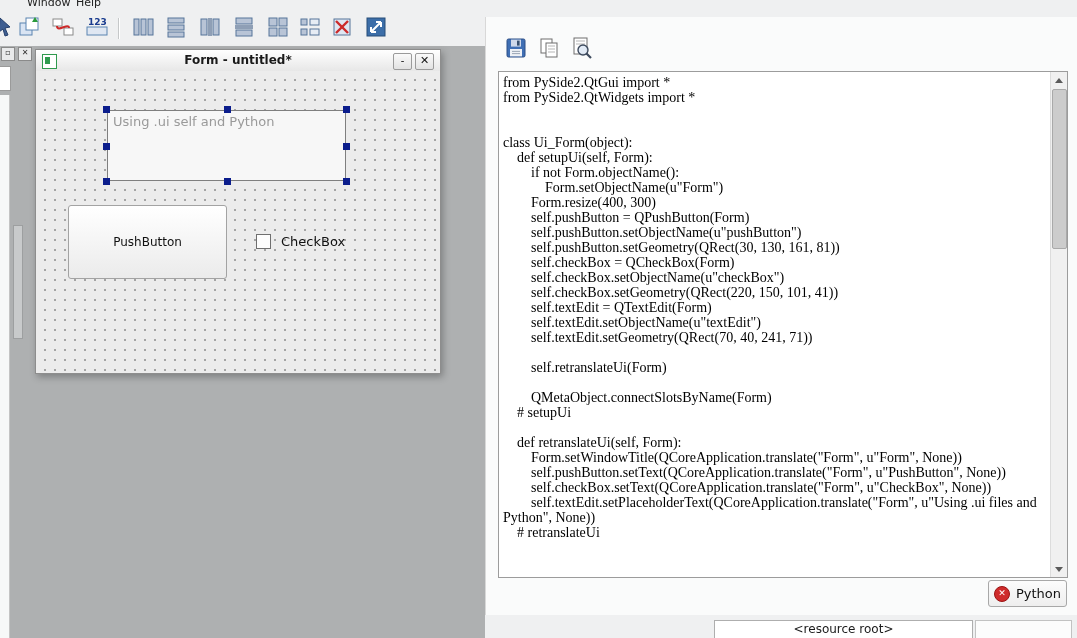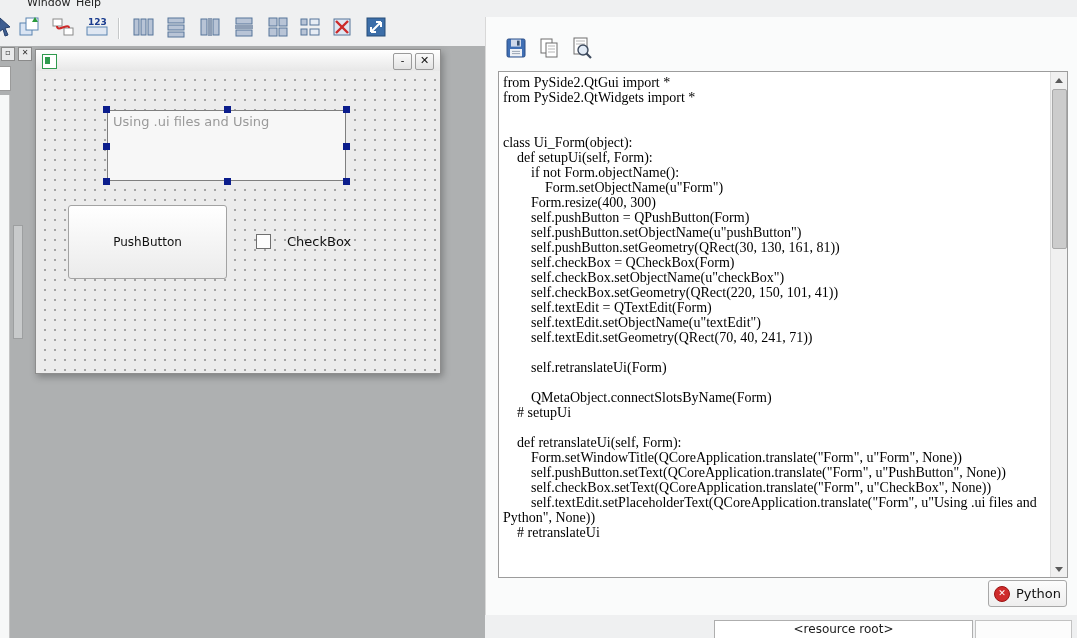--- a/index.html
+++ b/index.html
@@ -41,21 +41,21 @@
   .textedit{position:absolute;inset:0;background:#f7f7f7;border:1px solid #7f7f7f;}
   .placeholder{position:absolute;left:5px;top:3px;font-size:13px;color:#9a9a9a;}
   .handle{position:absolute;width:7px;height:7px;background:#0b1d8c;}
   .h-tl{left:-4px;top:-4px;}   .h-tc{left:calc(50% - 3px);top:-4px;}   .h-tr{right:-4px;top:-4px;}
   .h-ml{left:-4px;top:calc(50% - 3px);} .h-mr{right:-4px;top:calc(50% - 3px);}
   .h-bl{left:-4px;bottom:-4px;}.h-bc{left:calc(50% - 3px);bottom:-4px;}.h-br{right:-4px;bottom:-4px;}
 
   .pushbutton{position:absolute;left:32px;top:134px;width:157px;height:72px;border:1px solid #a3a3a3;border-radius:3px;
               background:linear-gradient(#ffffff,#ebebeb);display:flex;align-items:center;justify-content:center;
               font-size:12px;color:#111;}
-  .checkbox-row{position:absolute;left:220px;top:162px;height:16px;display:flex;align-items:center;gap:16px;}
+  .checkbox-row{position:absolute;left:220px;top:162px;height:16px;display:flex;align-items:center;gap:10px;}
   .checkbox-box{width:13px;height:13px;background:#fdfdfd;border:1px solid #6f6f6f;}
   .checkbox-label{font-size:13px;color:#111;}
 
   
   .code-dialog{position:absolute;left:485px;top:17px;width:592px;height:598px;background:#fafbfb;
                border-left:1px solid #d8d8d8;}
   .dlg-icon{position:absolute;top:19px;width:24px;height:24px;display:flex;align-items:center;justify-content:center;}
   .code-area{position:absolute;left:12px;top:54px;width:568px;height:505px;background:#ffffff;border:1px solid #9c9c9c;}
   .code-pre{position:absolute;left:4px;top:3px;right:22px;bottom:3px;margin:0;overflow:hidden;
             font-family:Liberation Serif, serif;font-size:14px;line-height:15px;
@@ -185,28 +185,29 @@
   </div>
   <div class="spin-fragment"></div>
   <div class="left-sliver"></div>
   <div class="left-scrollbar"></div>
 
   <div class="form-window">
     <div class="form-titlebar">
       <span class="form-ico">
           <i></i>
         </span>
+      <span class="form-title">Form - untitled*</span>
       <span class="win-btn" id="btn-min">-</span>
       <span class="win-btn" id="btn-close">✕</span>
     </div>
     <div class="form-canvas">
 
       <div class="textedit-wrap">
         <div class="textedit">
-          <span class="placeholder">Using .ui files and Using</span>
+          <span class="placeholder">Using .ui self and Python</span>
         </div>
         <span class="handle h-tl"></span>
         <span class="handle h-tc"></span>
         <span class="handle h-tr"></span>
         <span class="handle h-ml"></span>
         <span class="handle h-mr"></span>
         <span class="handle h-bl"></span>
         <span class="handle h-bc"></span>
         <span class="handle h-br"></span>
       </div>

